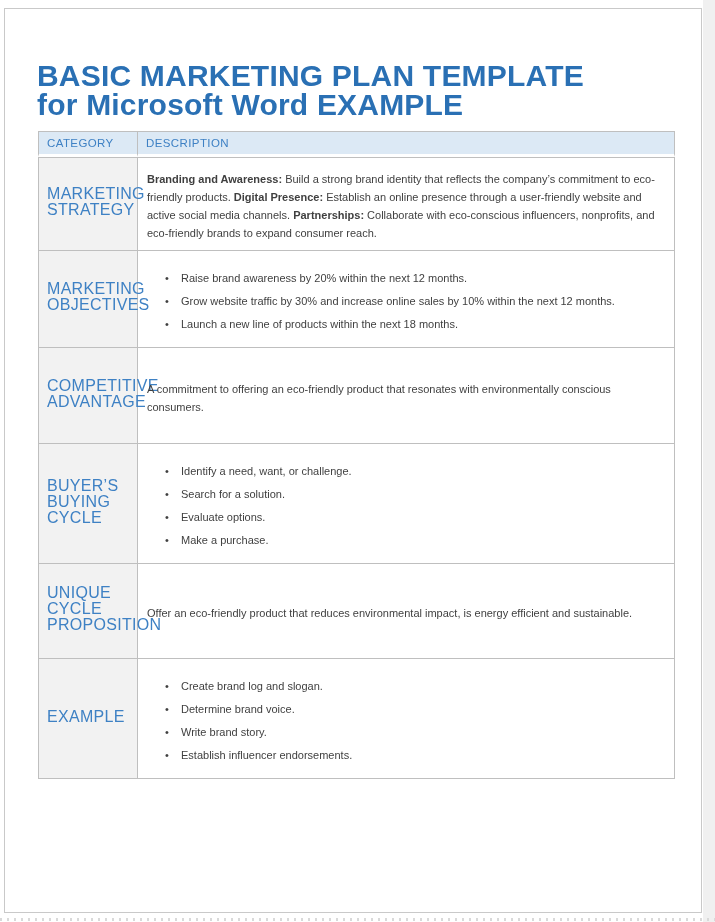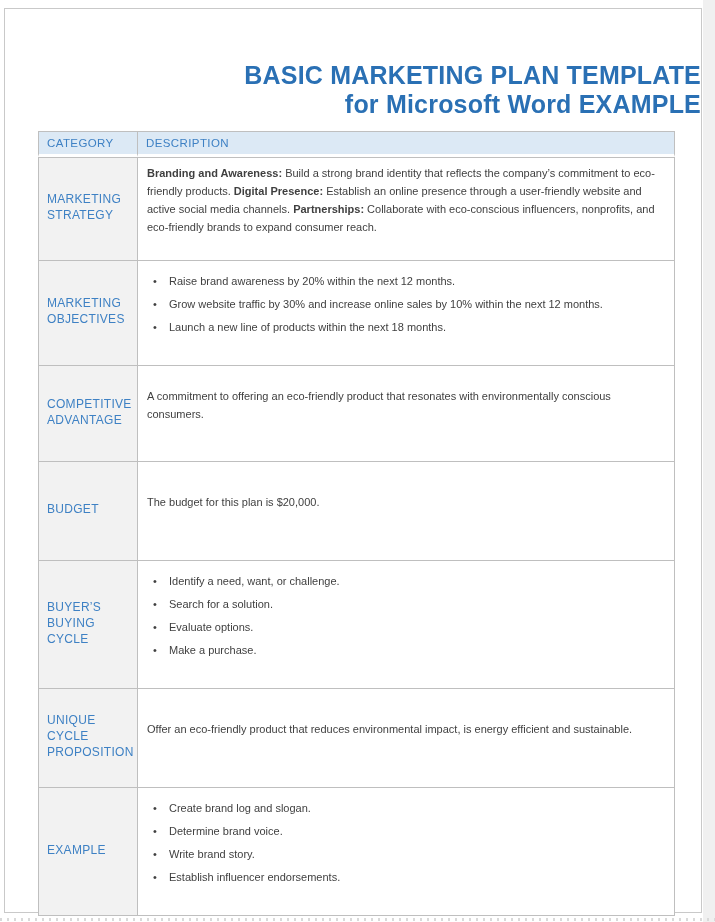--- a/index.html
+++ b/index.html
@@ -27,23 +27,22 @@
     position:absolute;left:4px;top:8px;width:698px;height:905px;
     background:#ffffff;border:1px solid var(--page-border);
   }
   .page-dots{
     position:absolute;left:0;top:918px;width:715px;height:3px;
     background:repeating-linear-gradient(90deg,#d9d9d9 0 2px,transparent 2px 7px);
   }
   .doc-title{
     margin:52px 0 12px 32px;
     color:var(--title-blue);
-    font-size:25px;line-height:29px;font-weight:bold;
+    font-size:30px;line-height:29px;font-weight:bold;
     letter-spacing:0.2px;
-    text-align:right;
   }
   .doc-title span{display:block;}
   table.plan{
     margin-left:33px;
     width:637px;
     border-collapse:separate;border-spacing:0;
     table-layout:fixed;
   }
   col.c-cat{width:100px;}
   col.c-desc{width:537px;}
@@ -61,31 +60,31 @@
   tbody tr:first-child td{border-top:1px solid var(--border-gray);}
   td{
     border-bottom:1px solid var(--border-gray);
     border-right:1px solid var(--border-gray);
     vertical-align:middle;
   }
   td.cat{
     border-left:1px solid var(--border-gray);
     background:var(--category-bg);
     color:var(--label-blue);
-    font-size:12px;line-height:16px;letter-spacing:0.3px;
+    font-size:16px;line-height:16px;letter-spacing:0.3px;
     padding:0 4px 4px 8px;
   }
   td.desc{
     background:#ffffff;
     font-size:11px;line-height:18px;
-    padding:6px 12px 24px 9px;
+    padding:6px 12px 2px 9px;
   }
   td.desc p{margin:0;}
   .seg-bold{font-weight:bold;}
-  ul.bullets{list-style:none;margin:0;padding:0;}
+  ul.bullets{list-style:none;margin:12px;padding:0;}
   ul.bullets li{position:relative;padding-left:22px;margin:5px 0;}
   ul.bullets li::before{content:"\2022";position:absolute;left:6px;top:0;}
   tbody tr:nth-child(1){height:94px;}
   tbody tr:nth-child(2){height:93px;}
   tbody tr:nth-child(3){height:96px;}
   tbody tr:nth-child(4){height:99px;}
   tbody tr:nth-child(5){height:95px;}
   tbody tr:nth-child(6){height:99px;}
   tbody tr:nth-child(7){height:92px;}
 </style>
@@ -128,26 +127,20 @@
             </ul>
           </td>
         </tr>
         <tr>
           <td class="cat">COMPETITIVE ADVANTAGE</td>
           <td class="desc">
             <p>A commitment to offering an eco-friendly product that resonates with environmentally conscious consumers.</p>
           </td>
         </tr>
         <tr>
-          <td class="cat">BUDGET</td>
-          <td class="desc">
-            <p>The budget for this plan is $20,000.</p>
-          </td>
-        </tr>
-        <tr>
           <td class="cat">BUYER’S BUYING CYCLE</td>
           <td class="desc">
             <ul class="bullets">
               <li>Identify a need, want, or challenge.</li>
               <li>Search for a solution.</li>
               <li>Evaluate options.</li>
               <li>Make a purchase.</li>
             </ul>
           </td>
         </tr>

